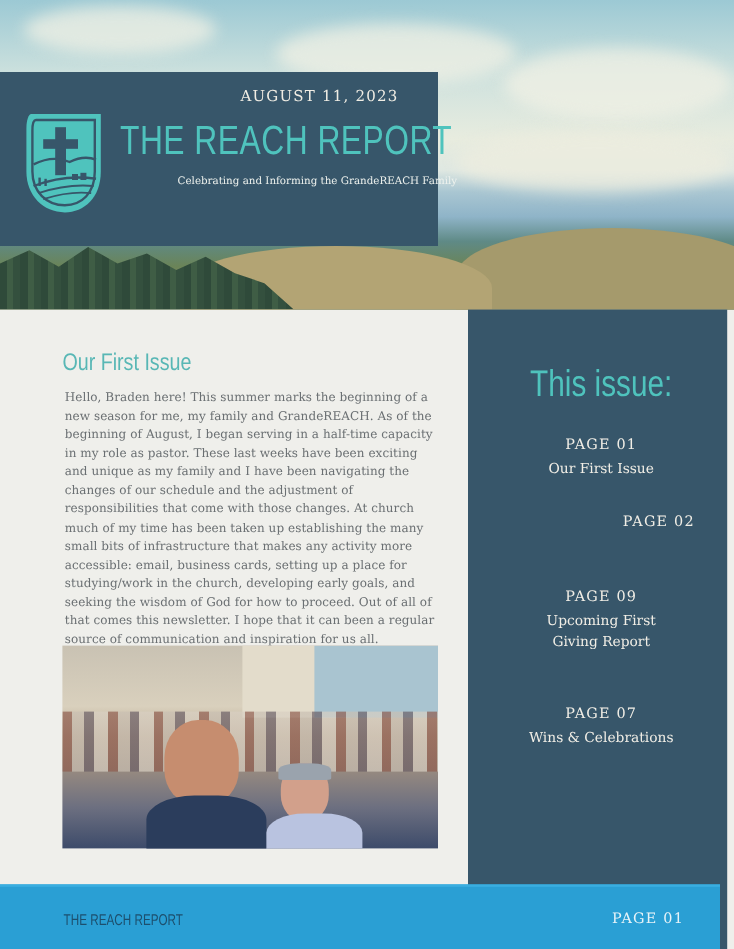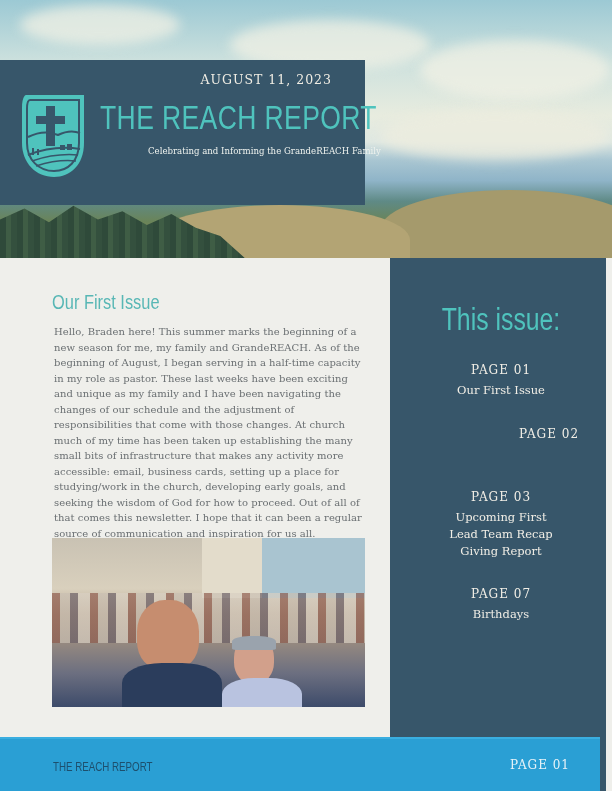--- a/index.html
+++ b/index.html
@@ -88,28 +88,27 @@
   <div class="toc" style="top:105px;">
     <div class="pg">PAGE 01</div>
     <div class="item">Our First Issue</div>
   </div>
 
   <div class="toc" style="top:169px;margin-left:48px;">
     <div class="pg">PAGE 02</div>
   </div>
 
   <div class="toc" style="top:232px;">
-    <div class="pg">PAGE 03</div>
+    <div class="pg">PAGE 09</div>
     <div class="item">Upcoming First</div>
-    <div class="item">Lead Team Recap</div>
     <div class="item">Giving Report</div>
   </div>
 
   <div class="toc" style="top:329px;">
     <div class="pg">PAGE 07</div>
-    <div class="item">Birthdays</div>
+    <div class="item">Wins &amp; Celebrations</div>
   </div>
 </div>
 
 <div class="footer">
   <div class="brand">THE REACH REPORT</div>
   <div class="page">PAGE 01</div>
 </div>
 
 </body></html>

